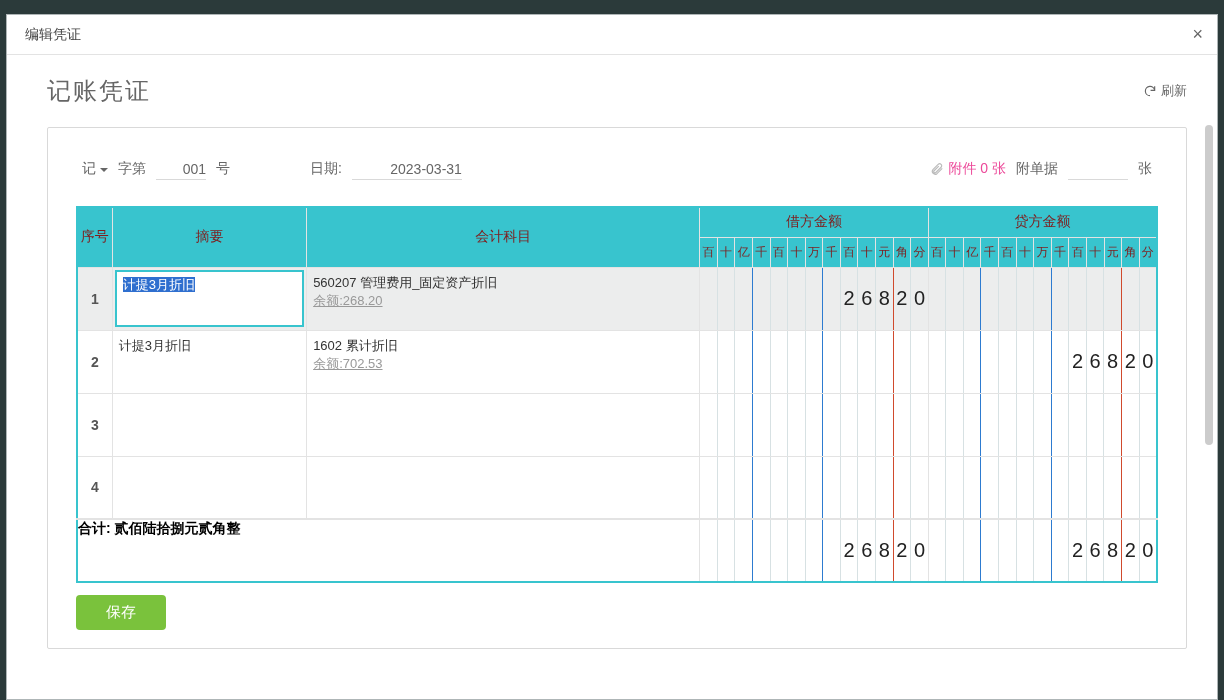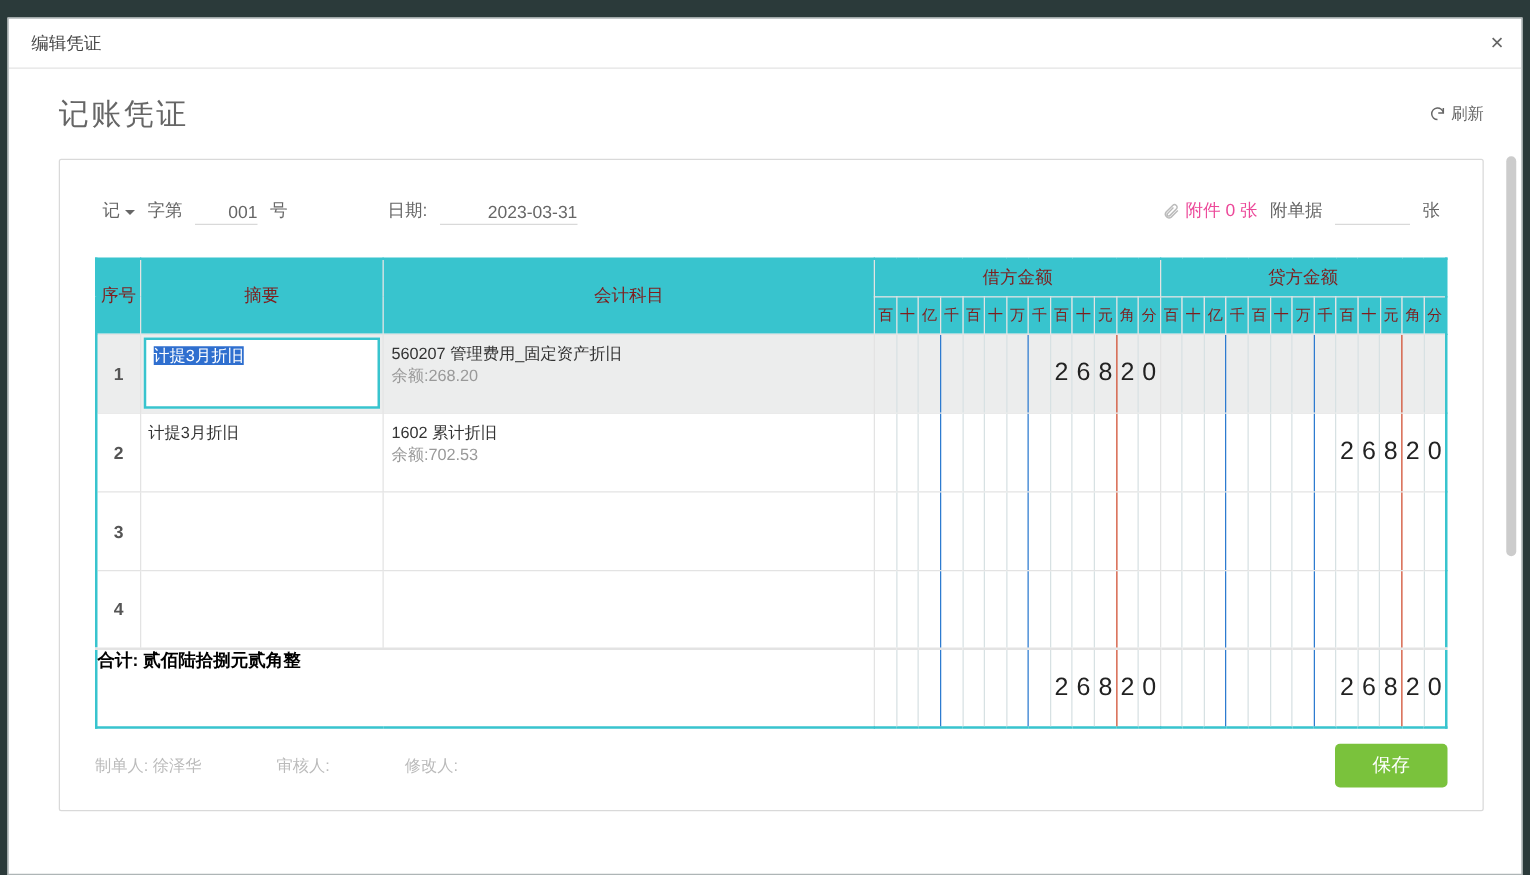--- a/index.html
+++ b/index.html
@@ -82,21 +82,21 @@
   .vtable tbody td{height:63px;vertical-align:top;padding:0;}
   .idx{text-align:center;vertical-align:middle!important;font-size:14px;color:#555;font-weight:600;}
   .row-active td{background:#eceded;}
   .summary-box{
     margin:2px;border:2px solid #38c4ce;background:#fff;height:57px;padding:4px 6px;font-size:13px;
   }
   .summary-sel::selection{background:#2f6fcf;color:#fff;}
   .summary-sel{background:#2f6fcf;color:#fff;}
   .summary-plain{padding:6px 6px;font-size:13px;}
   .subject{padding:6px 6px;font-size:13px;color:#333;display:flex;flex-direction:column;height:100%;}
-  .subject .bal{color:#999;font-size:13px;}
+  .subject .bal{color:#999;font-size:13px;text-decoration:underline;}
   .money-cells{display:flex;height:100%;}
   .mc{
     flex:1;border-right:1px solid #d7e1e3;height:100%;
     display:flex;align-items:center;justify-content:center;
     font-size:20px;font-family:"Helvetica Neue",Arial;color:#222;
   }
   .mc:last-child{border-right:none;}
   .mc.b-yi{border-right-color:#2d7bd0;}
   .mc.b-wan{border-right-color:#2d7bd0;}
   .mc.b-yuan{border-right-color:#d04a2d;}
@@ -426,27 +426,19 @@
                   <div class="mc b-yuan">8</div>
                   <div class="mc">2</div>
                   <div class="mc">0</div>
                 </div>
               </td>
           </tr>
         </tbody>
       </table>
 
       <div class="footer">
-        <div class="footer-left">
-          <span>
-            <span>制单人:</span>
-            <span>徐泽华</span>
-          </span>
-          <span>审核人:</span>
-          <span>修改人:</span>
-        </div>
         <button class="save-btn">保存</button>
       </div>
     </div>
 
     <div class="fake-scroll"></div>
   </div>
 </div>
 
 </body></html>

